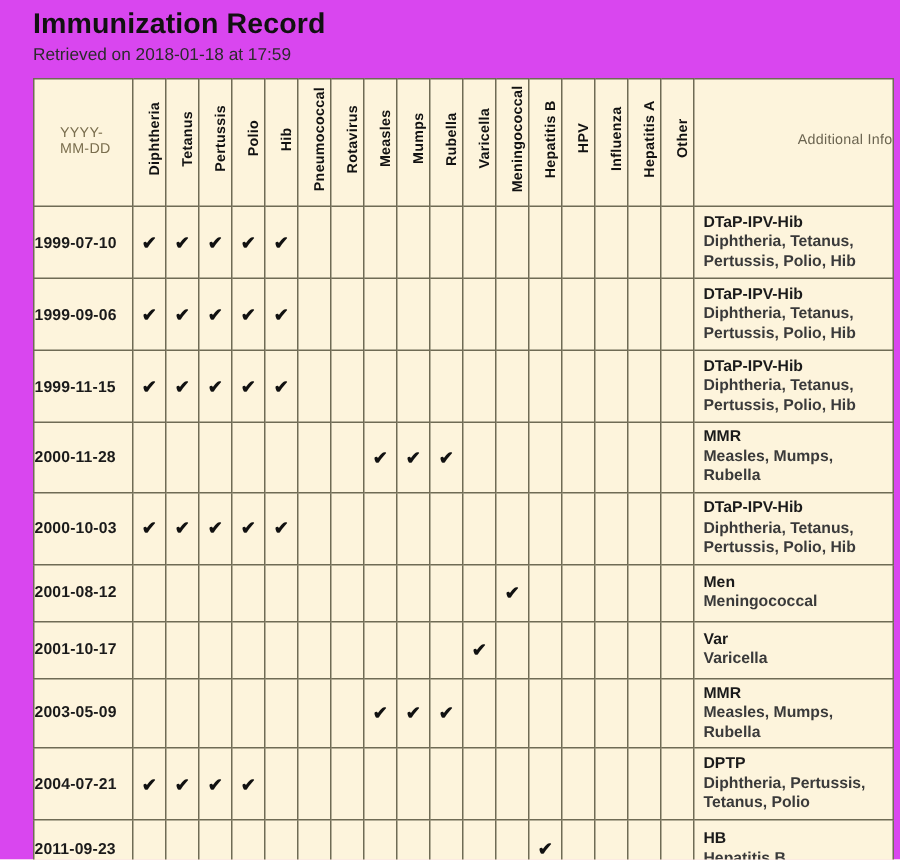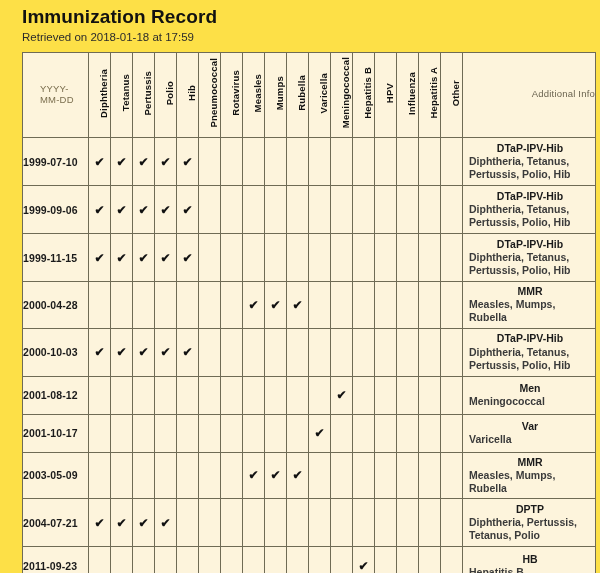--- a/index.html
+++ b/index.html
@@ -13,21 +13,21 @@
   body {
     font-family: "Liberation Sans", sans-serif;
     color: #1a1a1a;
   }
   .page {
     width: 600px;
     height: 573px;
     position: relative;
     box-sizing: border-box;
     padding: 6px 0 0 22px;
-    background: #fde047;
+    background: #d946ef;
   }
   .doc-title {
     font-size: 19px;
     font-weight: bold;
     color: #111111;
     letter-spacing: 0.1px;
     margin: 0 0 2px 0;
     line-height: 22px;
   }
   .doc-subtitle {
@@ -123,21 +123,20 @@
   tbody td.info-cell {
     text-align: left;
     padding: 3px 4px 3px 6px;
     line-height: 13.2px;
   }
   .info-name {
     font-size: 10.5px;
     font-weight: bold;
     color: #1a1a1a;
     display: block;
-    text-align: center;
   }
   .info-desc {
     font-size: 10.5px;
     font-weight: bold;
     color: #3a3a3a;
     display: block;
   }
   tr.r-tall td { height: 48px; }
   tr.r-short td { height: 38px; }
 </style>
@@ -247,21 +246,21 @@
           <td class="vax-cell"></td>
           <td class="vax-cell"></td>
           <td class="vax-cell"></td>
           <td class="vax-cell"></td>
           <td class="info-cell">
             <span class="info-name">DTaP-IPV-Hib</span>
             <span class="info-desc">Diphtheria, Tetanus, Pertussis, Polio, Hib</span>
           </td>
         </tr>
         <tr class="r-short">
-          <td class="date-cell">2000-04-28</td>
+          <td class="date-cell">2000-11-28</td>
           <td class="vax-cell"></td>
           <td class="vax-cell"></td>
           <td class="vax-cell"></td>
           <td class="vax-cell"></td>
           <td class="vax-cell"></td>
           <td class="vax-cell"></td>
           <td class="vax-cell"></td>
           <td class="vax-cell"><span class="chk">✔</span></td>
           <td class="vax-cell"><span class="chk">✔</span></td>
           <td class="vax-cell"><span class="chk">✔</span></td>

